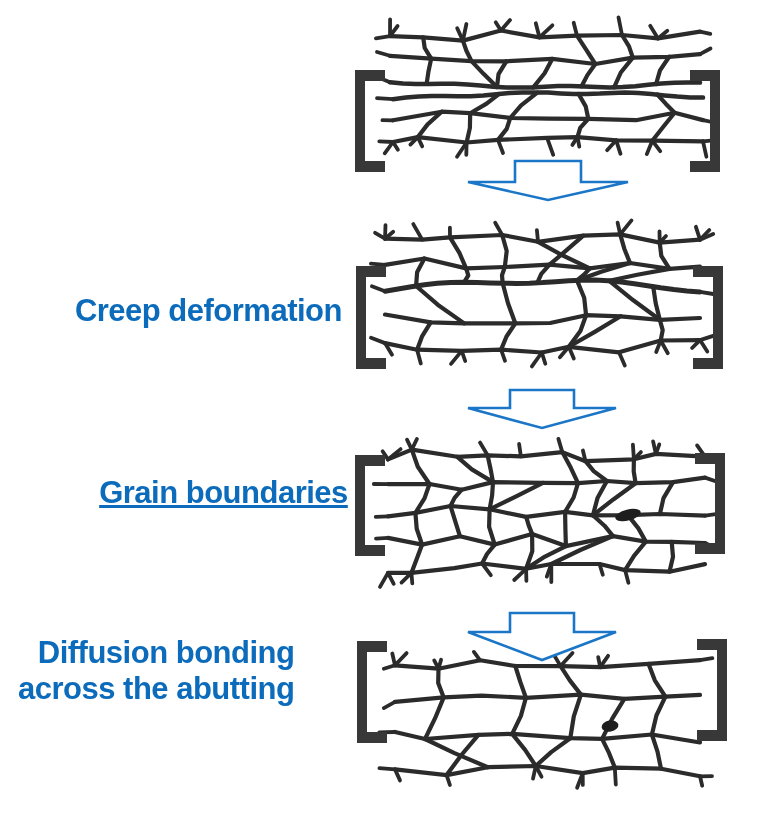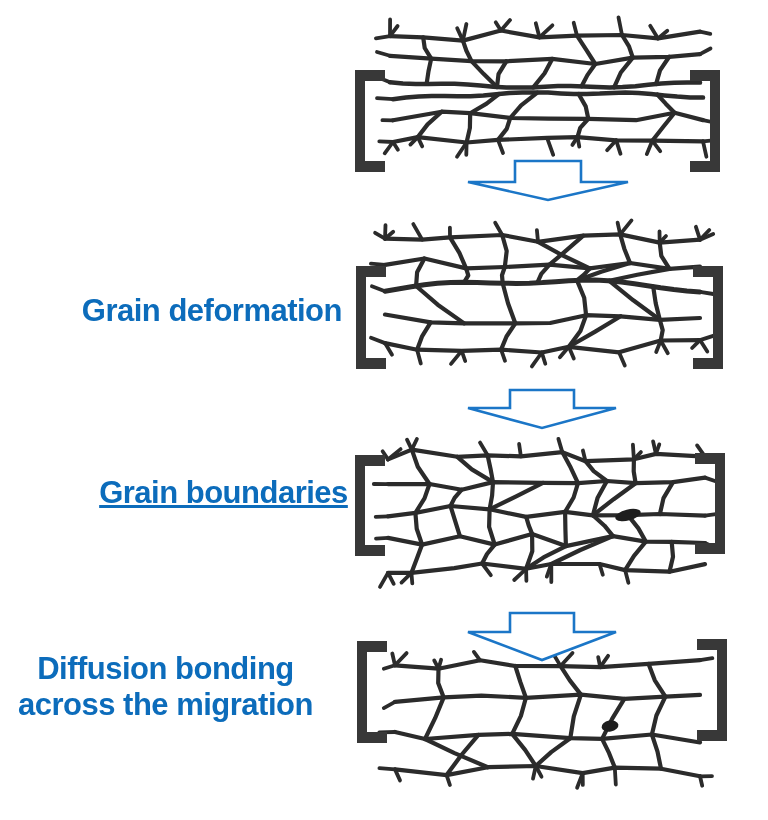--- a/index.html
+++ b/index.html
@@ -28,28 +28,28 @@
 <body>
 
 <div class="stage-canvas">
 
   <div class="panel" style="left:325px;top:0;width:443px;height:202px;"></div>
   <div class="panel" style="left:318px;top:210px;width:450px;height:190px;"></div>
   <div class="panel" style="left:318px;top:418px;width:450px;height:182px;"></div>
   <div class="panel" style="left:310px;top:608px;width:458px;height:212px;"></div>
 
   <div class="stage-label" style="left:0;top:293px;width:342px;text-align:right;">
-    <div>Grain deformation</div>
+    <div>Creep deformation</div>
   </div>
   <div class="stage-label" style="left:0;top:475px;width:447px;text-align:center;line-height:35px;text-decoration:underline;">
     <div>Grain boundaries</div>
   </div>
-  <div class="stage-label" style="left:18px;top:635px;text-align:center;margin-top:16px;">
+  <div class="stage-label" style="left:18px;top:635px;text-align:right;">
     <div>Diffusion bonding</div>
-    <div>across the migration</div>
+    <div>across the abutting</div>
   </div>
 
   <div class="bracket left" style="left:355px;top:70px;height:102px;"></div>
   <div class="bracket right" style="left:690px;top:70px;height:102px;"></div>
   <div class="bracket left" style="left:356px;top:266px;height:103px;"></div>
   <div class="bracket right" style="left:693px;top:266px;height:103px;"></div>
   <div class="bracket left" style="left:355px;top:455px;height:101px;"></div>
   <div class="bracket right" style="left:695px;top:453px;height:101px;"></div>
   <div class="bracket left" style="left:357px;top:641px;height:102px;"></div>
   <div class="bracket right" style="left:697px;top:639px;height:102px;"></div>

